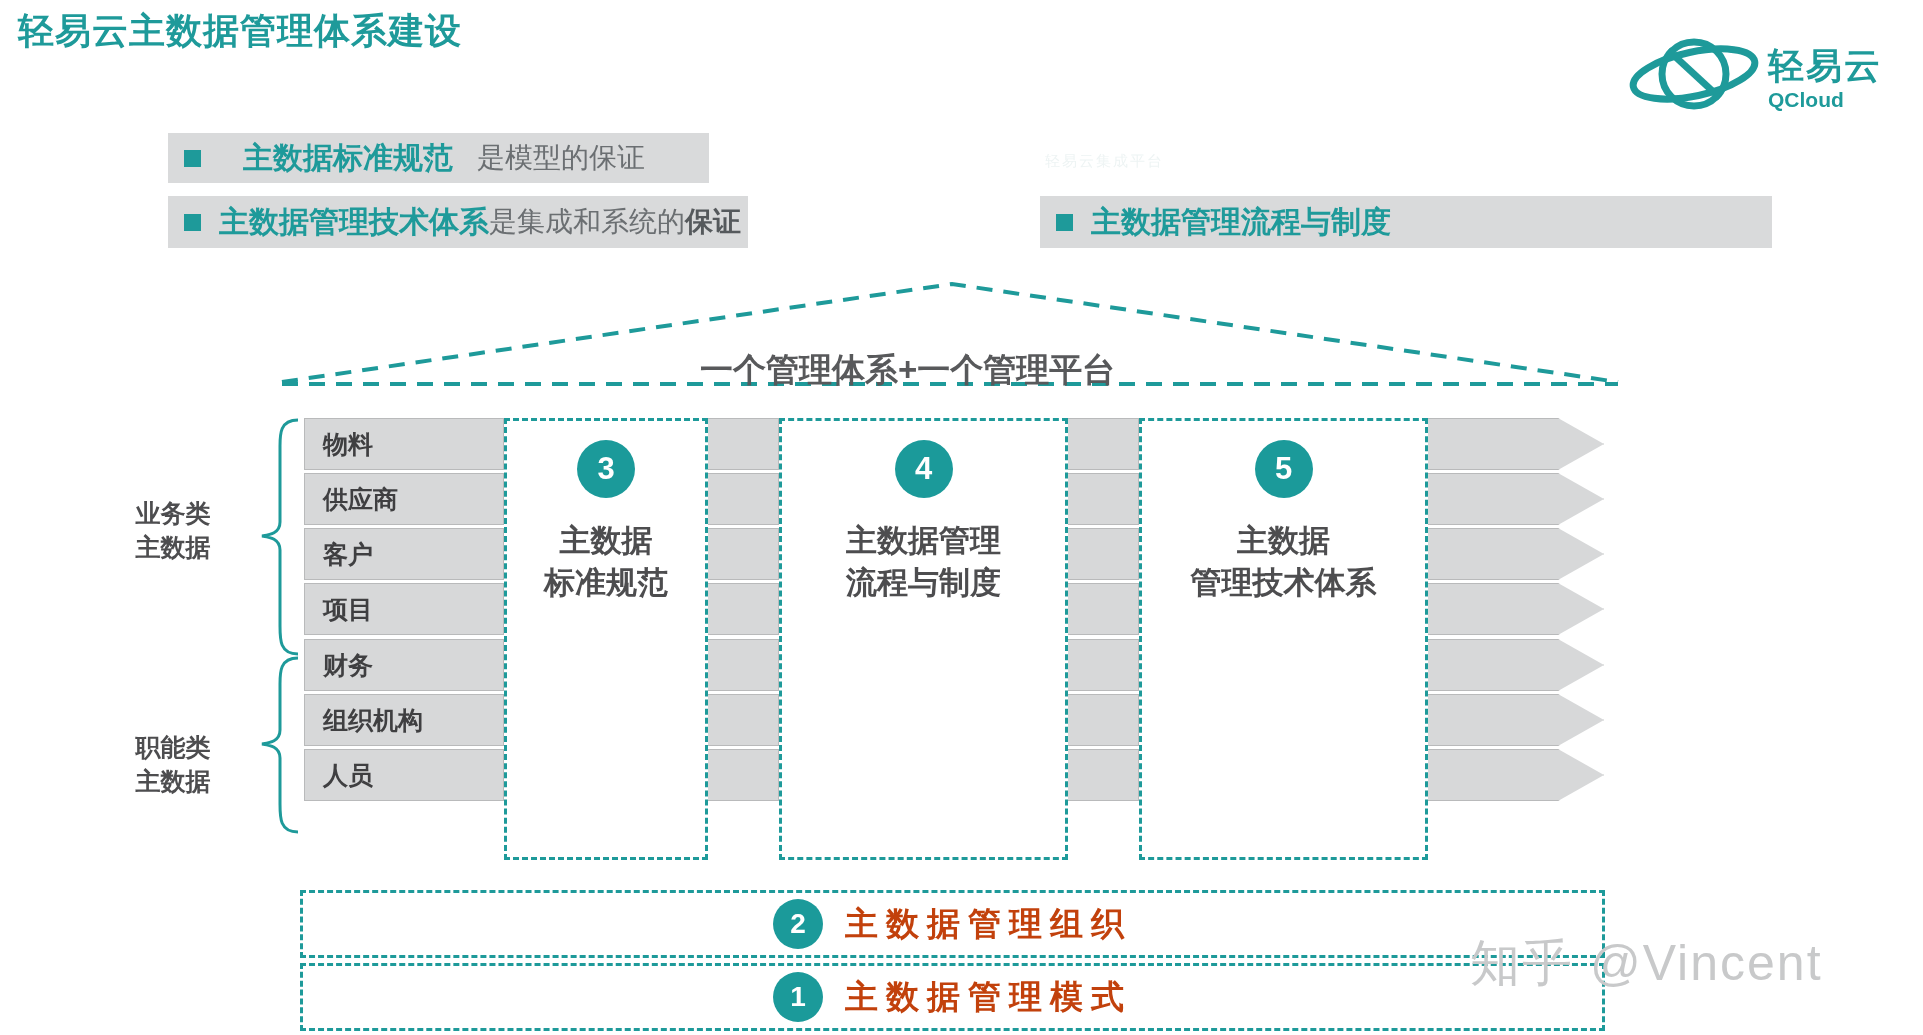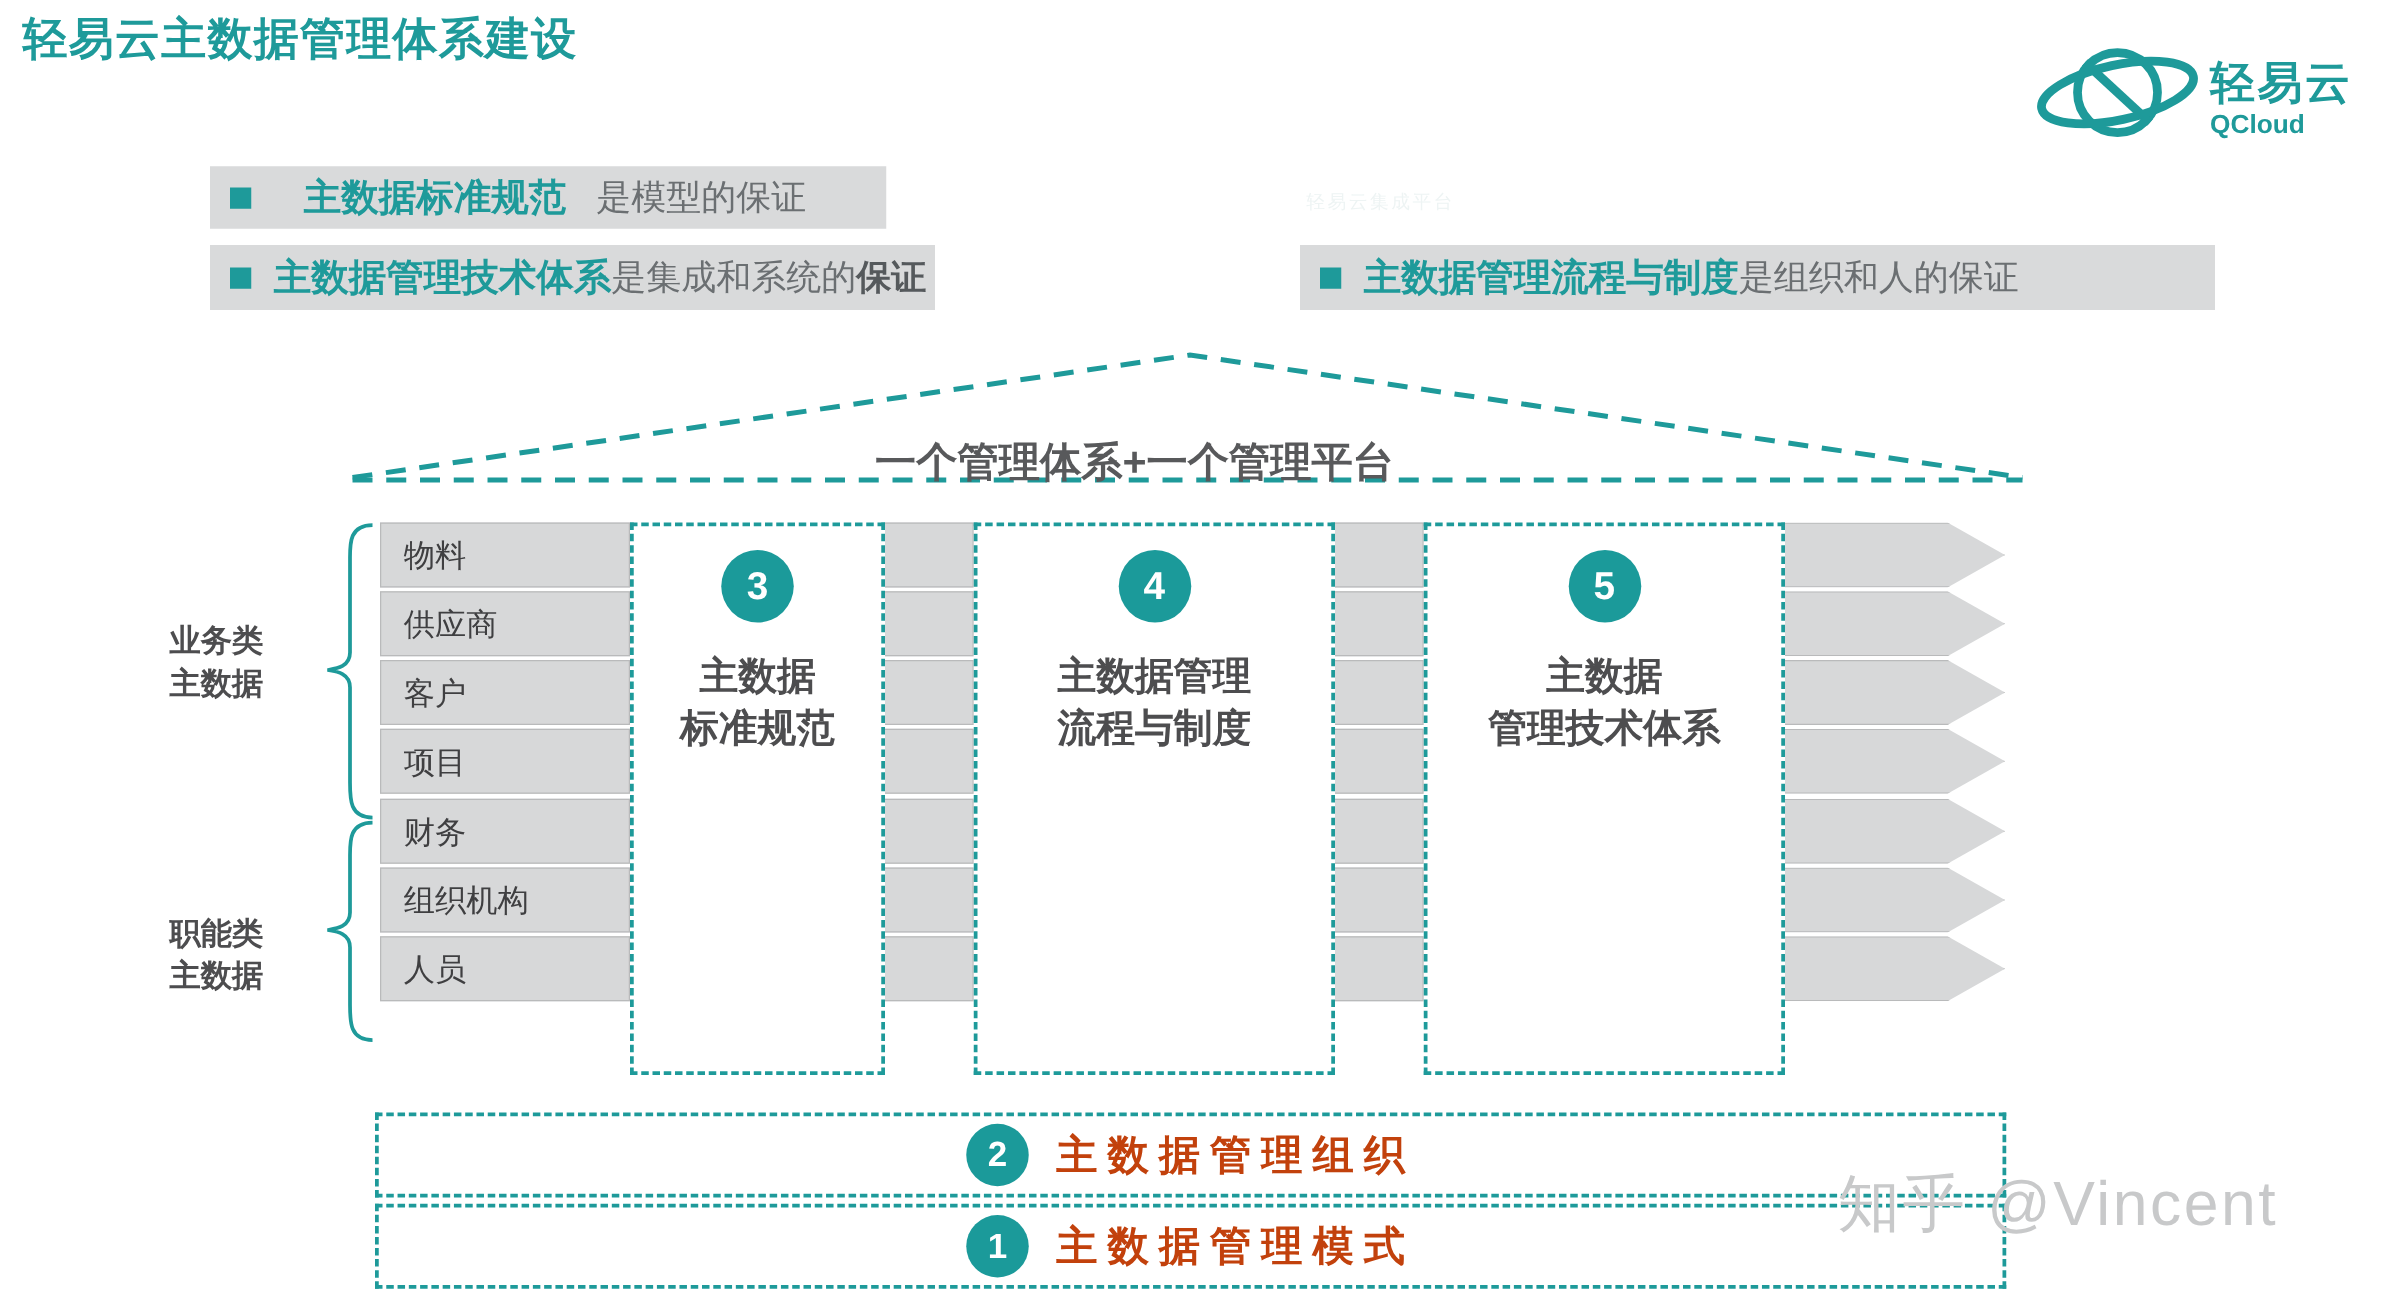--- a/index.html
+++ b/index.html
@@ -70,20 +70,21 @@
   .col{position:absolute;top:0;height:442px;}
   #col-labels{left:0;width:200px;}
   #col-gap-a{left:403px;width:72px;}
   #col-gap-b{left:763px;width:72px;}
   #col-arrows{left:1123px;width:177px;}
 
   .cell{
     position:absolute;left:0;right:0;
     background:#d7d8d9;border:1px solid #b9babb;
     box-sizing:border-box;
+    font-weight:bold;
   }
   .cell.label{
     display:flex;align-items:center;padding-left:18px;
     font-size:25px;color:#3f3f41;
   }
   .cell.blank{border:1px solid #b9babb;}
   .arrow-cell{
     position:absolute;left:0;width:177px;height:52px;
     background:#d7d8d9;
     border:1px solid #b9babb;box-sizing:border-box;
@@ -173,21 +174,20 @@
 <div class="abs banner" id="banner-2">
   <span class="sq"></span>
   <span class="b-strong">主数据管理技术体系</span>
   <span class="b-normal">是集成和系统的</span>
   <span class="b-normal-bold">保证</span>
 </div>
 
 <div class="abs banner" id="banner-3">
   <span class="sq"></span>
   <span class="b-strong">主数据管理流程与制度</span>
-  <span class="b-normal">是组织和人的保证</span>
 </div>
 
 <svg class="abs" id="roof-svg" viewBox="0 0 1340 120" preserveAspectRatio="none">
   <polyline points="2,112 672,14 1338,112" fill="none" stroke="#1e9a9a" stroke-width="4" stroke-dasharray="16 11" stroke-linecap="butt"></polyline>
   <line x1="2" y1="114" x2="1338" y2="114" stroke="#1e9a9a" stroke-width="4" stroke-dasharray="16 11"></line>
 </svg>
 <div class="abs" id="roof-label">一个管理体系+一个管理平台</div>
 
 <div class="abs side-label" id="side-label-1" style="white-space:pre-line;">业务类
 主数据</div>

